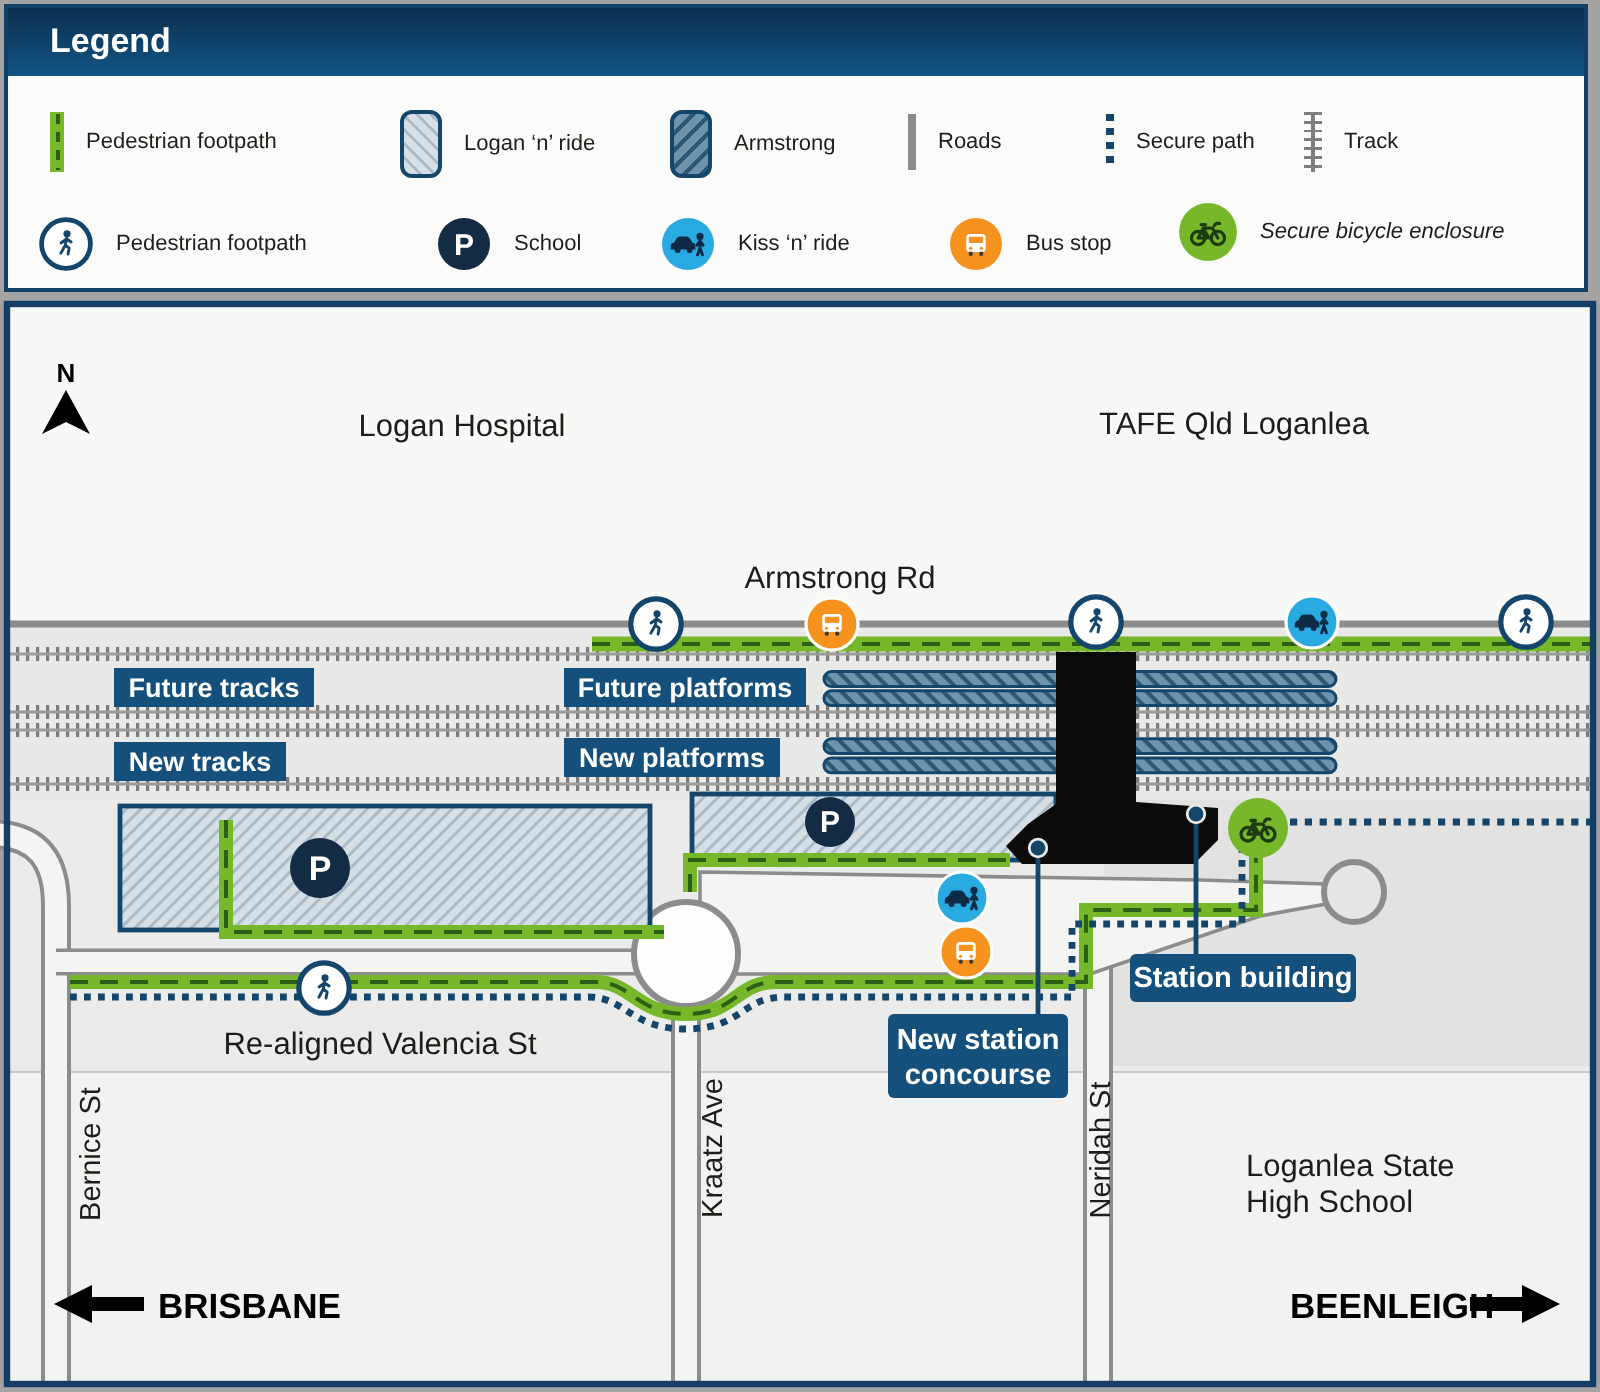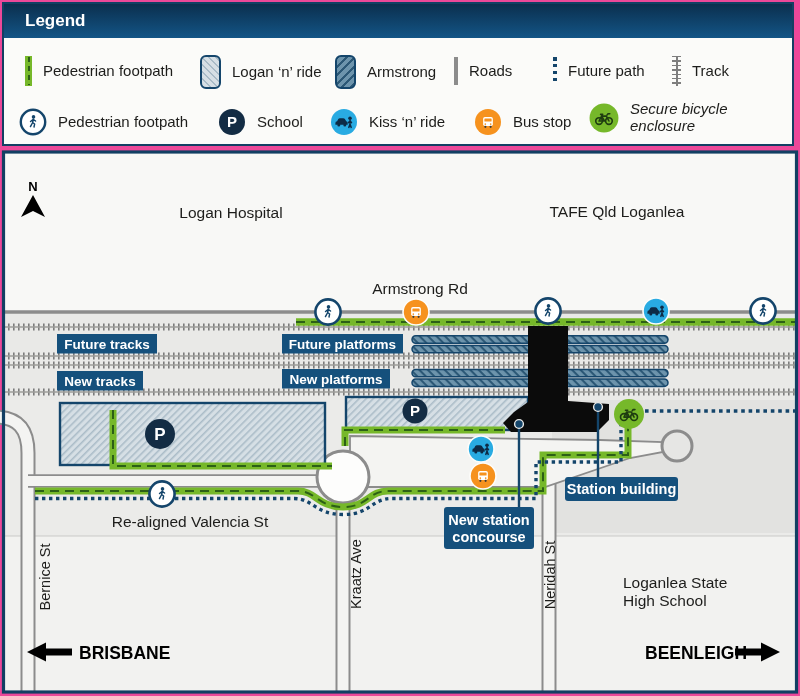--- a/index.html
+++ b/index.html
@@ -1,22 +1,22 @@
 <!DOCTYPE html>
 <html><head>
 <meta charset="utf-8">
 <style>
   html,body{margin:0;padding:0;background:#ffffff;}
-  .page{position:relative;width:800px;height:696px;font-family:"Liberation Sans",sans-serif;overflow:hidden;background:#ec4899;}
+  .page{position:relative;width:800px;height:696px;font-family:"Liberation Sans",sans-serif;overflow:hidden;background:#a3a3a3;}
   
   .legend{position:absolute;left:2px;top:2px;width:792px;height:144px;border:2.5px solid #123f63;background:#fbfbf9;box-sizing:border-box;z-index:5;}
   .legend-header{height:34px;background:linear-gradient(180deg,#0b2f4e,#135586);display:flex;align-items:center;padding-left:21px;}
   .legend-title{color:#fff;font-size:17px;font-weight:bold;}
   .l-item{position:absolute;display:flex;align-items:center;gap:11px;}
-  .l-label{font-size:15px;color:#1d1d1b;line-height:1.1;}
+  .l-label{font-size:11px;color:#1d1d1b;line-height:1.1;}
   .sw-foot{width:7px;height:30px;background:#76b82a;position:relative;flex:none;}
   .sw-foot::after{content:"";position:absolute;left:2.5px;top:1px;bottom:1px;width:2px;
      background:repeating-linear-gradient(180deg,#2c5f16 0 5px,rgba(0,0,0,0) 5px 9px);}
   .sw-park{width:17px;height:30px;border:2.5px solid #14456b;border-radius:6px;flex:none;
      background:#d6dfe5 repeating-linear-gradient(45deg,#a9bbc7 0 1.5px,rgba(0,0,0,0) 1.5px 5px);}
   .sw-plat{width:17px;height:30px;border:2.5px solid #14456b;border-radius:6px;flex:none;
      background:#6d94ac repeating-linear-gradient(135deg,#2c5876 0 2px,rgba(0,0,0,0) 2px 6px);}
   .sw-road{width:4px;height:28px;background:#8c8c8c;flex:none;}
   .sw-bike{width:4px;height:28px;flex:none;
      background:repeating-linear-gradient(180deg,#14456b 0 3.5px,rgba(0,0,0,0) 3.5px 7px);}
@@ -84,23 +84,23 @@
   <div class="l-item" style="left:331px;top:51px">
     <span class="sw-plat"></span>
     <span class="l-label">Armstrong</span>
   </div>
   <div class="l-item" style="left:450px;top:53px">
     <span class="sw-road"></span>
     <span class="l-label">Roads</span>
   </div>
   <div class="l-item" style="left:549px;top:53px">
     <span class="sw-bike"></span>
-    <span class="l-label">Future path</span>
-  </div>
-  <div class="l-item" style="left:668px;top:52px">
+    <span class="l-label">Secure path</span>
+  </div>
+  <div class="l-item" style="left:648px;top:52px">
     <span class="sw-track"></span>
     <span class="l-label">Track</span>
   </div>
 
   <div class="l-item" style="left:15px;top:104px">
     <svg width="28" height="28" viewBox="-14 -14 28 28">
       <circle r="12.2" fill="#fff" stroke="#14456b" stroke-width="2.4"></circle>
       <use href="#ic-walk" x="-8.5" y="-8.5" width="17" height="17" color="#14456b"></use>
     </svg>
     <span class="l-label">Pedestrian footpath</span>

